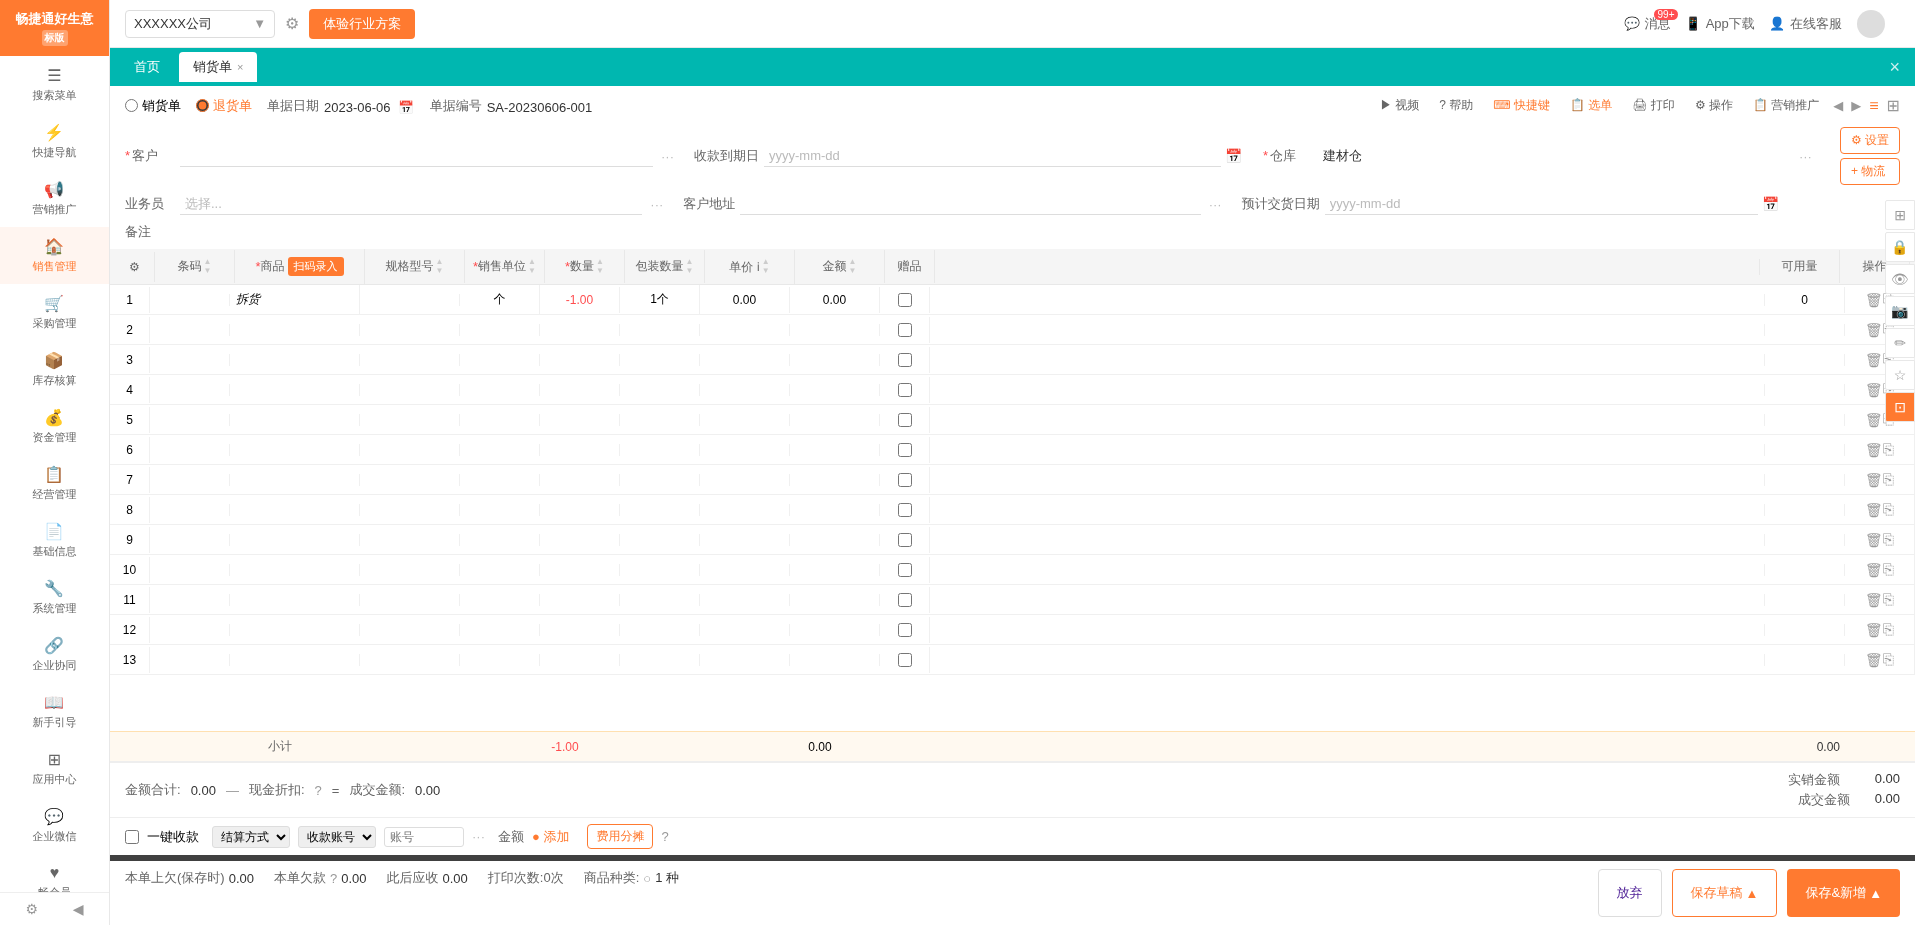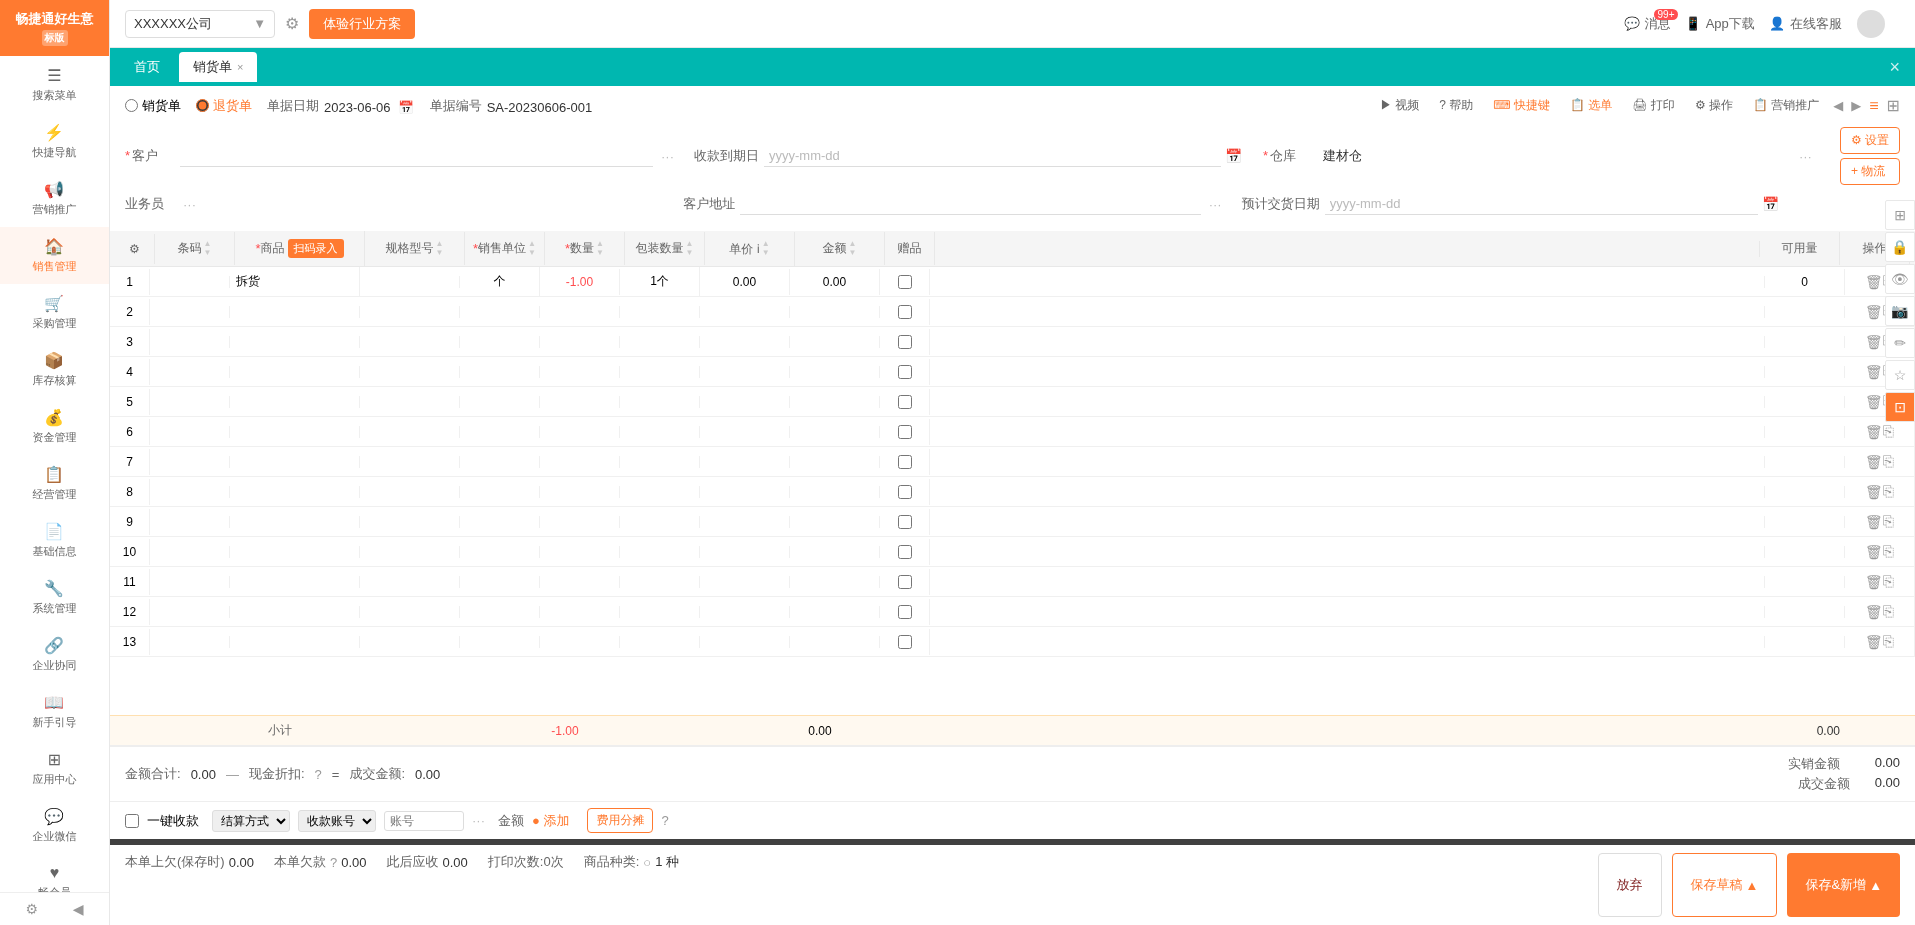--- a/index.html
+++ b/index.html
@@ -63,21 +63,21 @@
     .table-area { flex: 1; overflow: hidden; display: flex; flex-direction: column; background: #fff; }
     .table-header { display: flex; align-items: center; background: #f5f5f5; border-bottom: 1px solid #e8e8e8; padding: 0 5px; }
     .th { display: flex; align-items: center; justify-content: center; padding: 8px 4px; color: #666; font-size: 12px; border-right: 1px solid #e8e8e8; flex-shrink: 0; position: relative; }
     .th .sort { display: flex; flex-direction: column; gap: 1px; margin-left: 2px; }
     .th .sort span { font-size: 8px; color: #ccc; line-height: 1; }
     .scan-btn { background: #ff7a30; color: #fff; border: none; border-radius: 3px; padding: 2px 6px; font-size: 11px; cursor: pointer; margin-left: 3px; }
 
     .table-scroll { flex: 1; overflow-y: auto; overflow-x: hidden; }
     .table-row-data { display: flex; align-items: center; border-bottom: 1px solid #f0f0f0; }
     .td { display: flex; align-items: center; justify-content: center; padding: 6px 4px; font-size: 12px; border-right: 1px solid #f0f0f0; flex-shrink: 0; overflow: hidden; white-space: nowrap; text-overflow: ellipsis; }
-    .td.left { justify-content: flex-start; padding-left: 6px; }
+    .td.left { justify-content: flex-start; padding-left: 6px; font-style: italic; }
     .td-red { color: #ff4d4f; }
 
     .col-no { width: 40px; }
     .col-barcode { width: 80px; }
     .col-goods { width: 130px; }
     .col-spec { width: 100px; }
     .col-unit { width: 80px; }
     .col-qty { width: 80px; }
     .col-pkg { width: 80px; }
     .col-price { width: 90px; }
@@ -93,21 +93,21 @@
     .subtotal-amount { width: 90px; text-align: center; font-size: 12px; flex-shrink: 0; }
     .subtotal-avail { width: 80px; text-align: right; font-size: 12px; color: #333; flex-shrink: 0; }
 
     
     .footer-calc { display: flex; align-items: center; gap: 10px; padding: 8px 15px; background: #fff; border-top: 1px solid #eee; font-size: 12px; color: #666; }
     .footer-calc .dash { color: #999; }
 
     .footer-payment { display: flex; align-items: center; gap: 8px; padding: 6px 15px; background: #fff; border-top: 1px solid #eee; font-size: 12px; }
     .fenzhai-btn { border: 1px solid #ff7a30; color: #ff7a30; background: #fff; border-radius: 4px; padding: 3px 8px; cursor: pointer; font-size: 12px; }
     .help-icon { color: #999; cursor: pointer; }
-    .btn-discard { border: 1px solid #ddd; background: #fff; color: #7f1d1d; border-radius: 4px; padding: 22px 18px; cursor: pointer; font-size: 13px; }
+    .btn-discard { border: 1px solid #ddd; background: #fff; color: #4c1d95; border-radius: 4px; padding: 14px 18px; cursor: pointer; font-size: 13px; }
     .btn-save-draft { border: 1px solid #ff7a30; background: #fff; color: #ff7a30; border-radius: 4px; padding: 7px 18px; cursor: pointer; font-size: 13px; display: flex; align-items: center; gap: 3px; }
     .btn-save-new { background: #ff7a30; color: #fff; border: none; border-radius: 4px; padding: 7px 18px; cursor: pointer; font-size: 13px; display: flex; align-items: center; gap: 3px; }
 
     
     .right-float { position: fixed; right: 0; top: 200px; display: flex; flex-direction: column; gap: 2px; }
     .float-btn { width: 30px; height: 30px; background: #fff; border: 1px solid #e8e8e8; display: flex; align-items: center; justify-content: center; cursor: pointer; color: #999; font-size: 14px; border-radius: 2px 0 0 2px; }
     .float-btn.active { background: #ff7a30; color: #fff; }
 
     
     .bottom-combined { background: #fff; border-top: 1px solid #eee; }
@@ -298,35 +298,40 @@
         </div>
         <div style="display:flex; flex-direction:column; gap:4px; margin-left:8px;">
           <button class="side-btn">⚙ 设置</button>
           <button class="side-btn">+ 物流</button>
         </div>
       </div>
 
       <div style="display:flex; align-items:center; margin-bottom:8px; gap:0;">
         <div class="field-group" style="flex:1;">
           <span class="field-label">业务员</span>
+          <input class="field-input" placeholder="选择..." style="width: 280px;">
           <span class="field-dots">···</span>
         </div>
         <div class="field-group" style="flex:1;">
           <span class="field-label">客户地址</span>
           <input class="field-input" style="width: 250px;">
           <span class="field-dots">···</span>
         </div>
         <div class="field-group" style="flex:1;">
           <span class="field-label">预计交货日期</span>
           <input class="field-input" placeholder="yyyy-mm-dd" style="width: 180px;">
           <span class="field-calendar">📅</span>
         </div>
         <div style="width:100px;"></div>
       </div>
 
+      <div class="notes-row" style="padding:0;">
+        <span class="notes-label">备注</span>
+        <input class="notes-input" style="">
+      </div>
     </div>
 
     <div class="table-area">
 
       <div class="table-header">
         <div class="th col-no">⚙</div>
         <div class="th col-barcode">
           条码
           <div class="sort">
             <span>▲</span>

